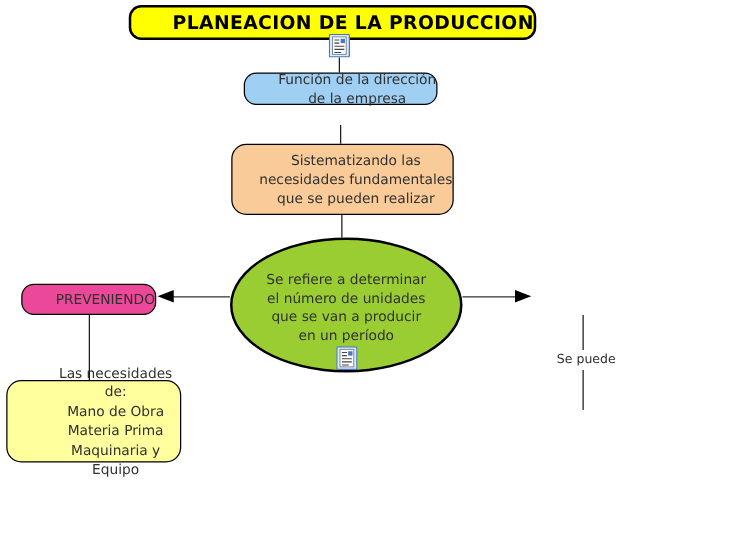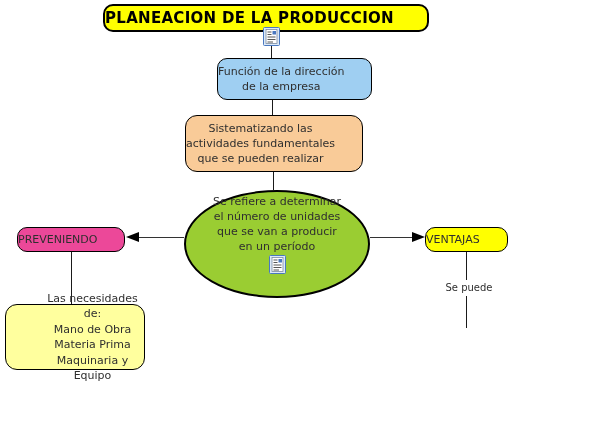--- a/index.html
+++ b/index.html
@@ -3,28 +3,28 @@
 <meta charset="utf-8">
 <style>
   html,body{margin:0;padding:0;background:#ffffff;}
   #canvas{
     position:relative;width:601px;height:427px;background:#ffffff;
     font-family:"DejaVu Sans","Liberation Sans",sans-serif;overflow:hidden;
   }
   .node{
     position:absolute;box-sizing:border-box;border:1.5px solid #000000;
     color:#2f2f2f;font-size:11px;line-height:15px;text-align:center;
-    white-space:pre-line;display:flex;align-items:center;justify-content:flex-start;
+    white-space:pre-line;display:flex;align-items:center;justify-content:flex-end;
   }
   .title-node{
     left:103px;top:4px;width:326px;height:28px;background:#ffff00;
     border-width:2px;border-radius:10px;font-size:15px;line-height:24px;
     font-weight:bold;color:#000000;letter-spacing:.3px;
   }
-  .funcion-node{left:195px;top:58px;width:155px;height:42px;background:#9fcff2;border-radius:10px;margin-left:22px;}
+  .funcion-node{left:195px;top:58px;width:155px;height:26px;background:#9fcff2;border-radius:10px;}
   .sistema-node{left:185px;top:115px;width:178px;height:57px;background:#f9cb98;border-radius:12px;}
   .ellipse-node{
     left:184px;top:190px;width:186px;height:108px;background:#9acd32;
     border-radius:50%;border-width:2px;flex-direction:column;padding-top:2px;
   }
   .prev-node{left:17px;top:227px;width:108px;height:25px;background:#ec4899;border-radius:10px;}
   .vent-node{left:425px;top:227px;width:83px;height:25px;background:#ffff00;border-radius:10px;}
   .needs-node{left:5px;top:304px;width:140px;height:66px;background:#ffff9e;border-radius:12px;line-height:15.5px;padding-left:35px;}
   .detail-node{left:337px;top:328px;width:260px;height:95px;background:#ffff9e;border-radius:12px;line-height:15.3px;}
   .vline{position:absolute;width:1px;background:#1a1a1a;}
@@ -78,21 +78,21 @@
     <line x1="4.5" y1="15" x2="10" y2="15" stroke="#444" stroke-width="0.9"></line>
   </svg>
 
   <div class="node funcion-node">
     <span>Función de la dirección
 de la empresa</span>
   </div>
 
   <div class="node sistema-node">
     <span>Sistematizando las
-actividades fundamentales
+necesidades fundamentales
 que se pueden realizar</span>
   </div>
 
   <div class="node ellipse-node">
     <span class="ellipse-text">Se refiere a determinar
 el número de unidades
 que se van a producir
 en un período</span>
     <svg class="res-icon res-icon-ellipse" viewBox="0 0 17 19">
       <rect x="0.5" y="0.5" width="16" height="18" rx="1" fill="#dce9f8" stroke="#4a78c0"></rect>
@@ -103,23 +103,20 @@
       <line x1="4.5" y1="10" x2="12.5" y2="10" stroke="#444" stroke-width="0.9"></line>
       <line x1="4.5" y1="12.5" x2="12.5" y2="12.5" stroke="#444" stroke-width="0.9"></line>
       <line x1="4.5" y1="15" x2="10" y2="15" stroke="#444" stroke-width="0.9"></line>
     </svg>
   </div>
 
   <div class="node prev-node">
     <span>PREVENIENDO</span>
   </div>
 
-  <div class="node vent-node">
-    <span>VENTAJAS</span>
-  </div>
 
   <div class="node needs-node">
     <span>Las necesidades de:
 Mano de Obra
 Materia Prima
 Maquinaria y Equipo</span>
   </div>
 
 
   <div class="link-label">Se puede</div>

